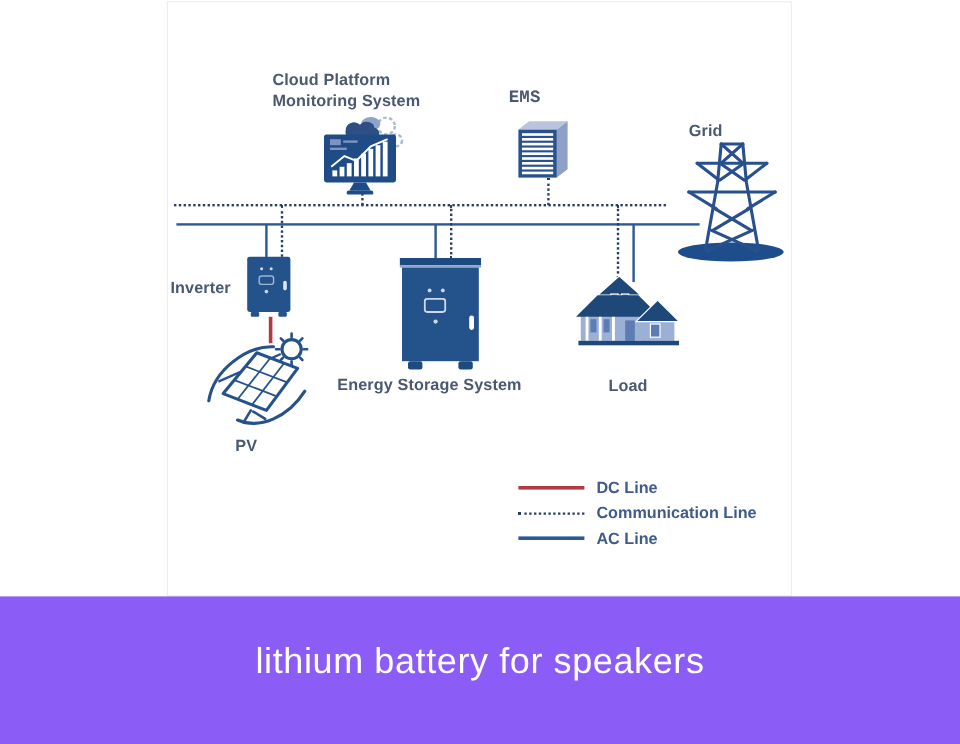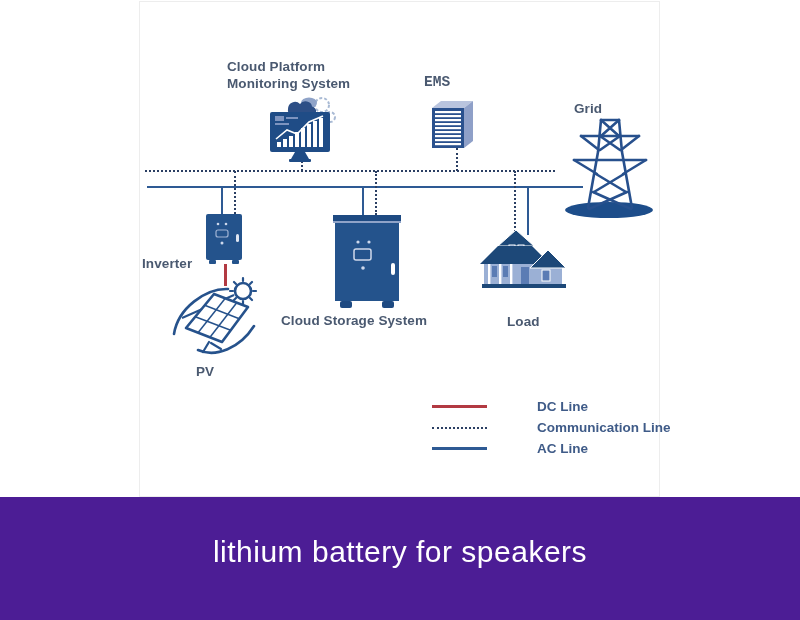--- a/index.html
+++ b/index.html
@@ -6,27 +6,27 @@
   body { width:800px; height:620px; font-family:"Liberation Sans", sans-serif; background:#fff; position:relative; overflow:hidden; }
   .frame { position:absolute; left:139px; top:1px; width:521px; height:496px; border:1px solid #ededed; }
   .abs { position:absolute; }
   .node-label { position:absolute; color:#4a5970; font-weight:600; font-size:13.5px; text-align:left; letter-spacing:0.1px; }
   .hline-ac { position:absolute; height:2px; background:#2e5a94; }
   .hline-comm { position:absolute; height:0; border-top:2px dotted #2b3f63; }
   .vline-ac { position:absolute; width:2px; background:#2e5a94; }
   .vline-comm { position:absolute; width:0; border-left:2px dotted #2b3f63; }
   .vline-dc { position:absolute; width:3px; background:#b23a42; }
   .legend { position:absolute; left:432px; top:396px; }
-  .legend-row { display:flex; align-items:center; height:21px;gap:40px; }
+  .legend-row { display:flex; align-items:center; height:21px; }
   .legend-swatch { width:55px; margin-right:10px; }
   .legend-label { color:#3f5b88; font-weight:600; font-size:13.5px; white-space:nowrap; }
   .sw-dc { border-top:3px solid #b23a42; }
   .sw-ac { border-top:3px solid #2e5a94; }
   .sw-comm { border-top:2px dotted #2b3f63; }
-  .caption-bar { position:absolute; left:0; top:497px; width:800px; height:123px; background:#4c1d95; display:flex; align-items:center; justify-content:center; }
+  .caption-bar { position:absolute; left:0; top:497px; width:800px; height:123px; background:#8b5cf6; display:flex; align-items:center; justify-content:center; }
   .caption-text { color:#ffffff; font-size:30px; font-weight:400; letter-spacing:0.5px; padding-bottom:14px; }
 </style>
 </head>
 <body>
 
 <div class="frame"></div>
 
 <div class="hline-comm abs" style="left:145px; top:170px; width:410px;"></div>
 <div class="hline-ac abs" style="left:147px; top:186px; width:436px;"></div>
 
@@ -39,22 +39,22 @@
 <div class="vline-comm" style="left:514px; top:171px; height:65px;"></div>
 <div class="vline-ac" style="left:527px; top:187px; height:48px;"></div>
 <div class="vline-dc" style="left:224px; top:264px; height:22px;"></div>
 
 <div class="node-label" style="left:227px; top:58px; width:150px; line-height:17px;">
   <div>Cloud Platform</div>
   <div>Monitoring System</div>
 </div>
 <div class="node-label" style="left:424px; top:74px; width:58px; font-size:14.5px; font-weight:700;font-family:Liberation Mono, monospace;">EMS</div>
 <div class="node-label" style="left:574px; top:101px; width:60px;">Grid</div>
-<div class="node-label" style="left:142px; top:232px; width:60px;margin-top:24px;">Inverter</div>
-<div class="node-label" style="left:281px; top:313px; width:180px;">Cloud Storage System</div>
+<div class="node-label" style="left:142px; top:232px; width:60px;">Inverter</div>
+<div class="node-label" style="left:281px; top:313px; width:180px;">Energy Storage System</div>
 <div class="node-label" style="left:507px; top:290px; width:60px;margin-top:24px;">Load</div>
 <div class="node-label" style="left:196px; top:364px; width:60px;">PV</div>
 
 <svg class="abs" style="left:267px; top:92px;" width="70" height="72" viewBox="0 0 70 72">
   <circle cx="55" cy="13" r="7" fill="none" stroke="#a9bad4" stroke-width="2" stroke-dasharray="3,2"></circle>
   <circle cx="63" cy="25" r="5" fill="none" stroke="#a9bad4" stroke-width="2" stroke-dasharray="3,2"></circle>
   <g>
     <ellipse cx="42" cy="11" rx="8" ry="5.5" fill="#8fa3c8"></ellipse>
     <path d="M21,17 a7,7 0 0 1 12,-5 a6.5,5.5 0 0 1 12,2.5 a5,4.5 0 0 1 -2,9 L25,23.5 a6,5.5 0 0 1 -4,-6.5 z" fill="#2d4f86"></path>
   </g>

